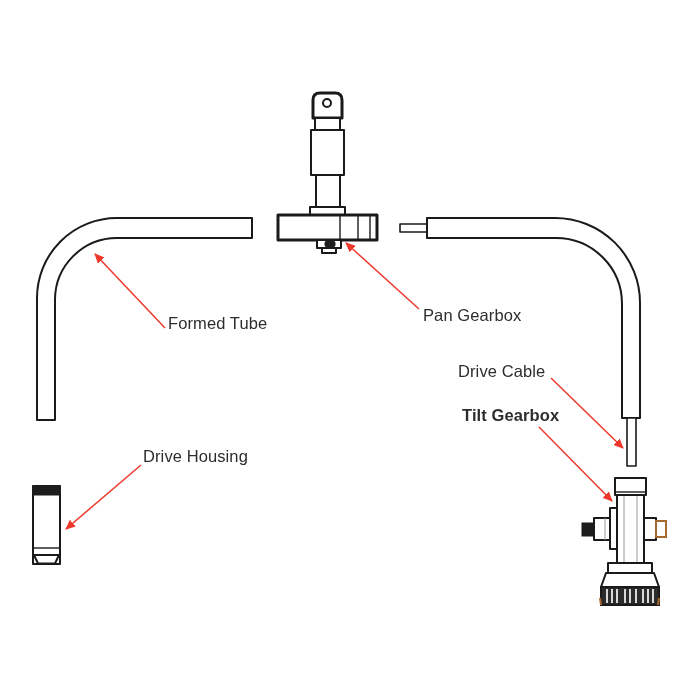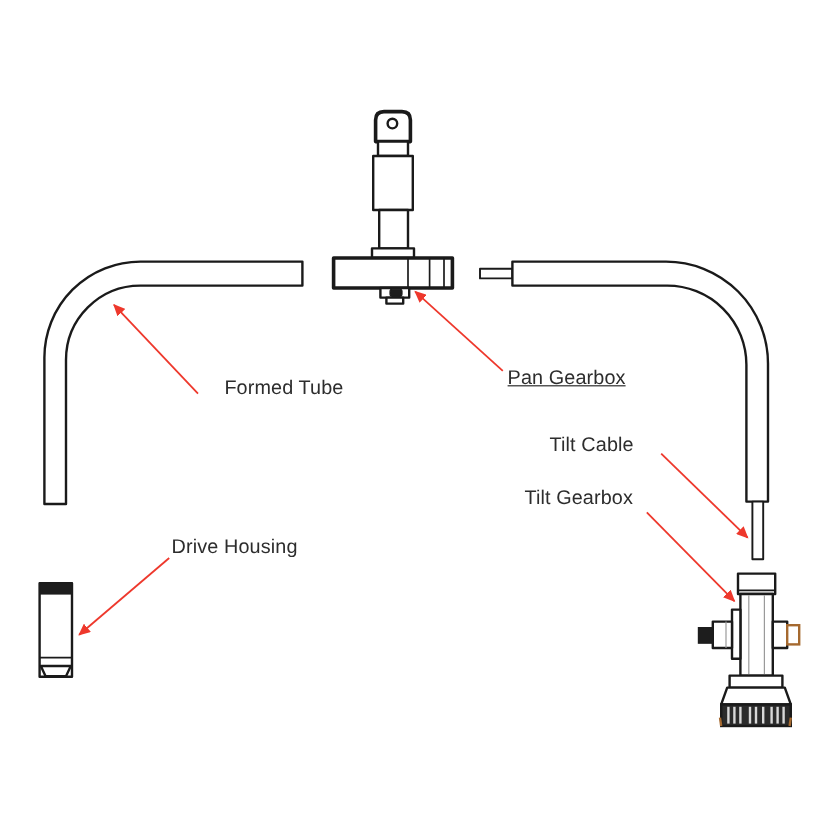--- a/index.html
+++ b/index.html
@@ -132,22 +132,22 @@
 
     <g>
       <line class="leader" x1="165" y1="328" x2="95" y2="254" marker-end="url(#arrh)"></line>
       <line class="leader" x1="419" y1="309" x2="346" y2="243" marker-end="url(#arrh)"></line>
       <line class="leader" x1="551" y1="378" x2="623" y2="448" marker-end="url(#arrh)"></line>
       <line class="leader" x1="539" y1="427" x2="612" y2="501" marker-end="url(#arrh)"></line>
       <line class="leader" x1="141" y1="465" x2="66" y2="529" marker-end="url(#arrh)"></line>
     </g>
   </svg>
 
-  <div class="label" style="left:168px;top:314px;margin-left:19px;">Formed Tube</div>
+  <div class="label" style="left:168px;top:314px;">Formed Tube</div>
 
-  <div class="label" style="left:423px;top:306px;text-decoration:underline;">Pan Gearbox</div>
+  <div class="label" style="left:423px;top:306px;">Pan Gearbox</div>
 
-  <div class="label" style="left:458px;top:362px;">Tilt Cable</div>
+  <div class="label" style="left:458px;top:362px;">Drive Cable</div>
 
-  <div class="label" style="left:437px;top:406px;">Tilt Gearbox</div>
+  <div class="label" style="left:462px;top:406px;font-weight:bold;">Tilt Gearbox</div>
 
   <div class="label" style="left:143px;top:447px;">Drive Housing</div>
 </div>
 
 </body></html>

